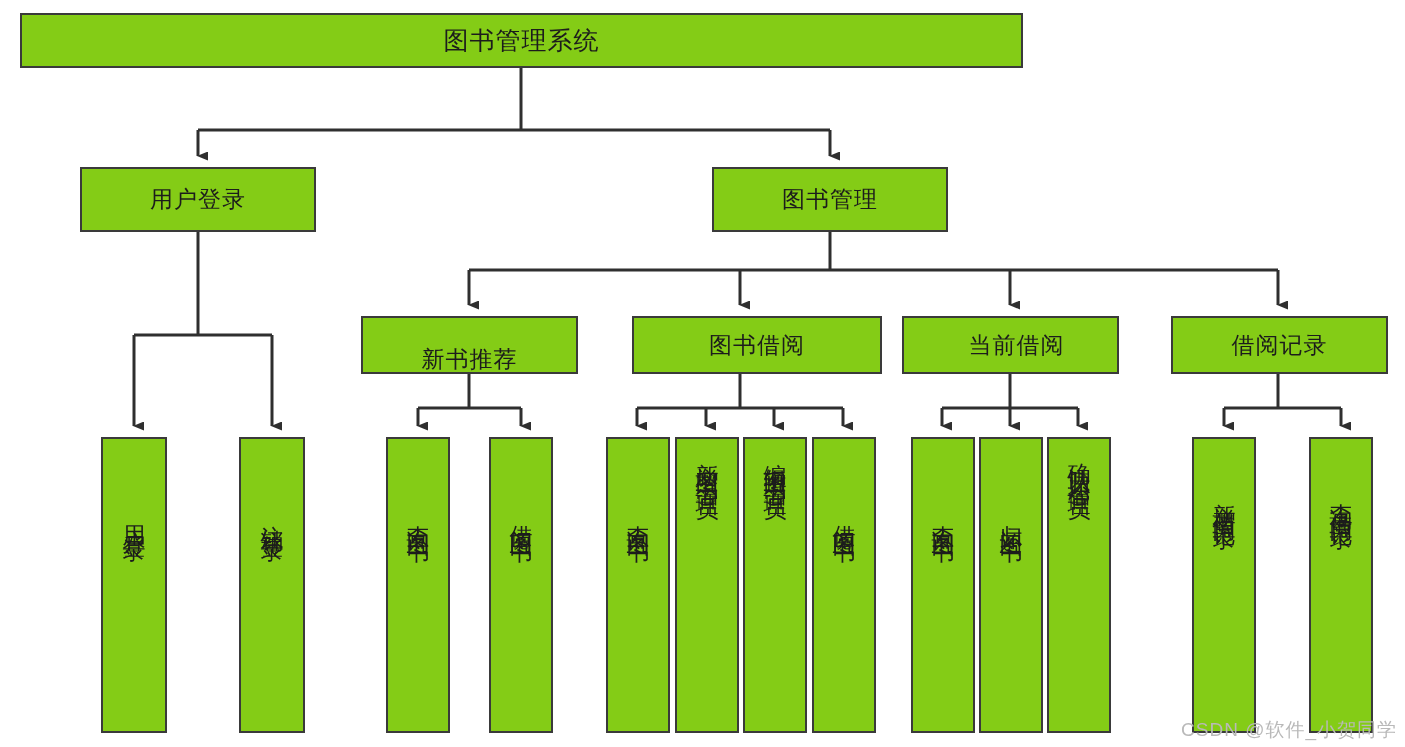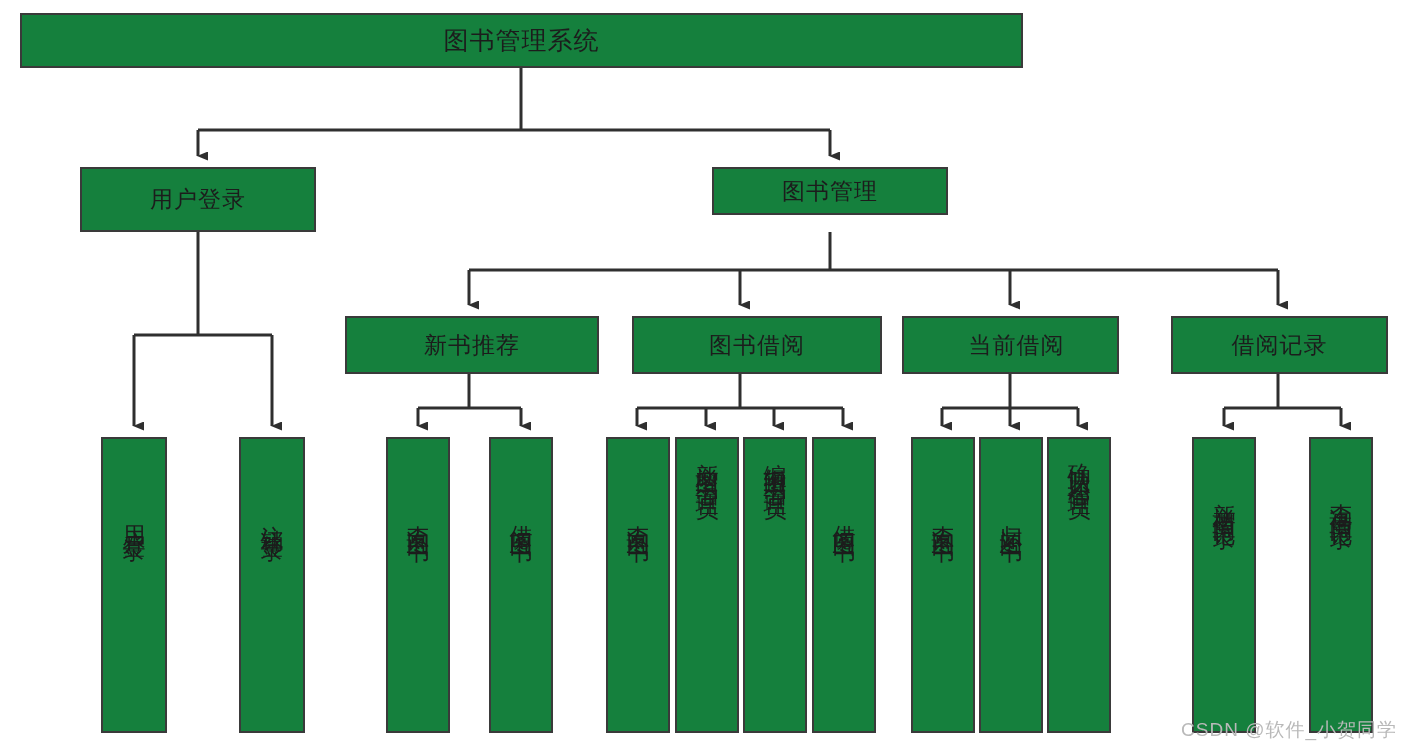--- a/index.html
+++ b/index.html
@@ -9,21 +9,21 @@
     background:#ffffff;
     font-family:"Liberation Sans","DejaVu Sans",sans-serif;
     overflow:hidden;
     position:relative;
   }
   #diagram-root{position:absolute;left:0;top:0;width:1405px;height:747px;}
   svg.wires{position:absolute;left:0;top:0;width:1405px;height:747px;pointer-events:none;}
 
   .node{
     position:absolute;
-    background:#15803d;
+    background:#84cc16;
     border:2.5px solid #3a3a3a;
     box-sizing:border-box;
     display:flex;
     align-items:center;
     justify-content:center;
     color:#1c1c1c;
   }
   .node-label{
     display:block;
     letter-spacing:1px;
@@ -120,25 +120,25 @@
     </g>
   </svg>
 
   <div class="node root horizontal" style="left:20px;top:13px;width:1003px;height:55px;">
     <span class="node-label">图书管理系统</span>
   </div>
 
   <div class="node horizontal" style="left:80px;top:167px;width:236px;height:65px;">
     <span class="node-label">用户登录</span>
   </div>
-  <div class="node horizontal" style="left:712px;top:167px;width:236px;height:48px;">
+  <div class="node horizontal" style="left:712px;top:167px;width:236px;height:65px;">
     <span class="node-label">图书管理</span>
   </div>
 
-  <div class="node horizontal" style="left:345px;top:316px;width:254px;height:58px;">
+  <div class="node horizontal" style="left:361px;top:316px;width:217px;height:58px;align-items:flex-end;">
     <span class="node-label">新书推荐</span>
   </div>
   <div class="node horizontal" style="left:632px;top:316px;width:250px;height:58px;">
     <span class="node-label">图书借阅</span>
   </div>
   <div class="node horizontal" style="left:902px;top:316px;width:217px;height:58px;padding-left:12px;">
     <span class="node-label">当前借阅</span>
   </div>
   <div class="node horizontal" style="left:1171px;top:316px;width:217px;height:58px;">
     <span class="node-label">借阅记录</span>

